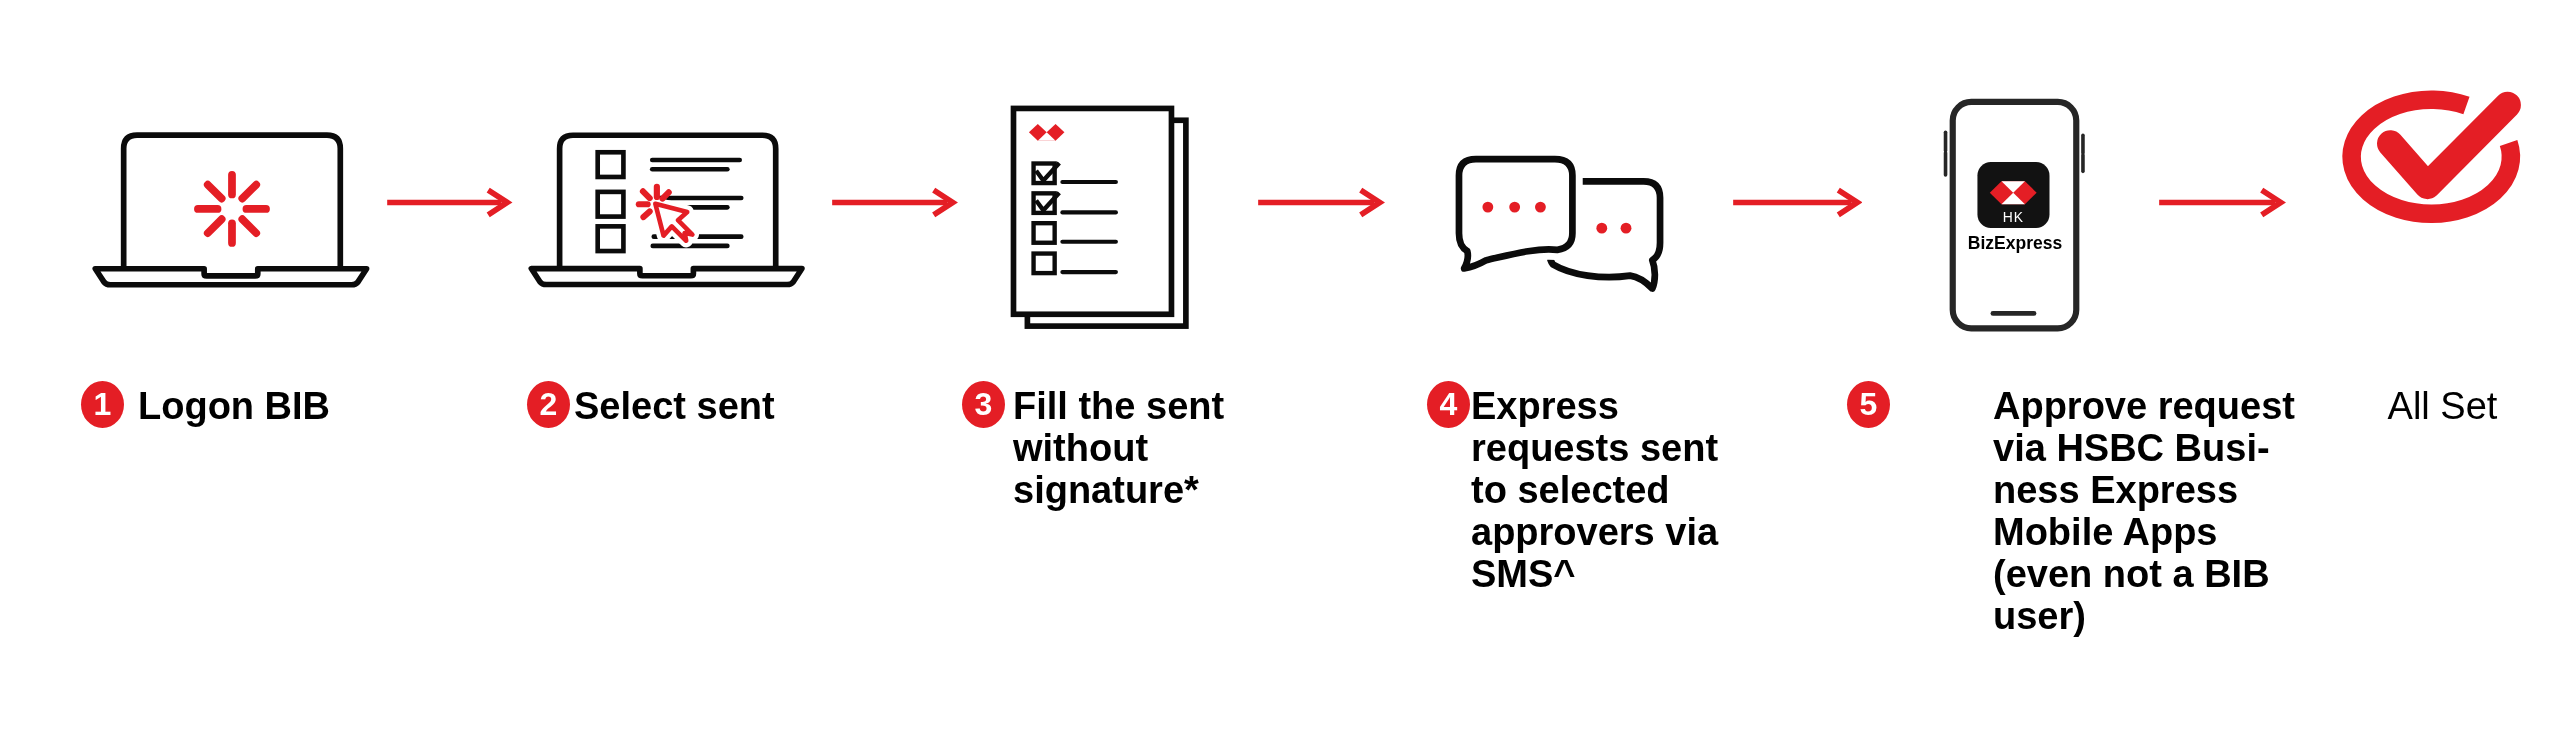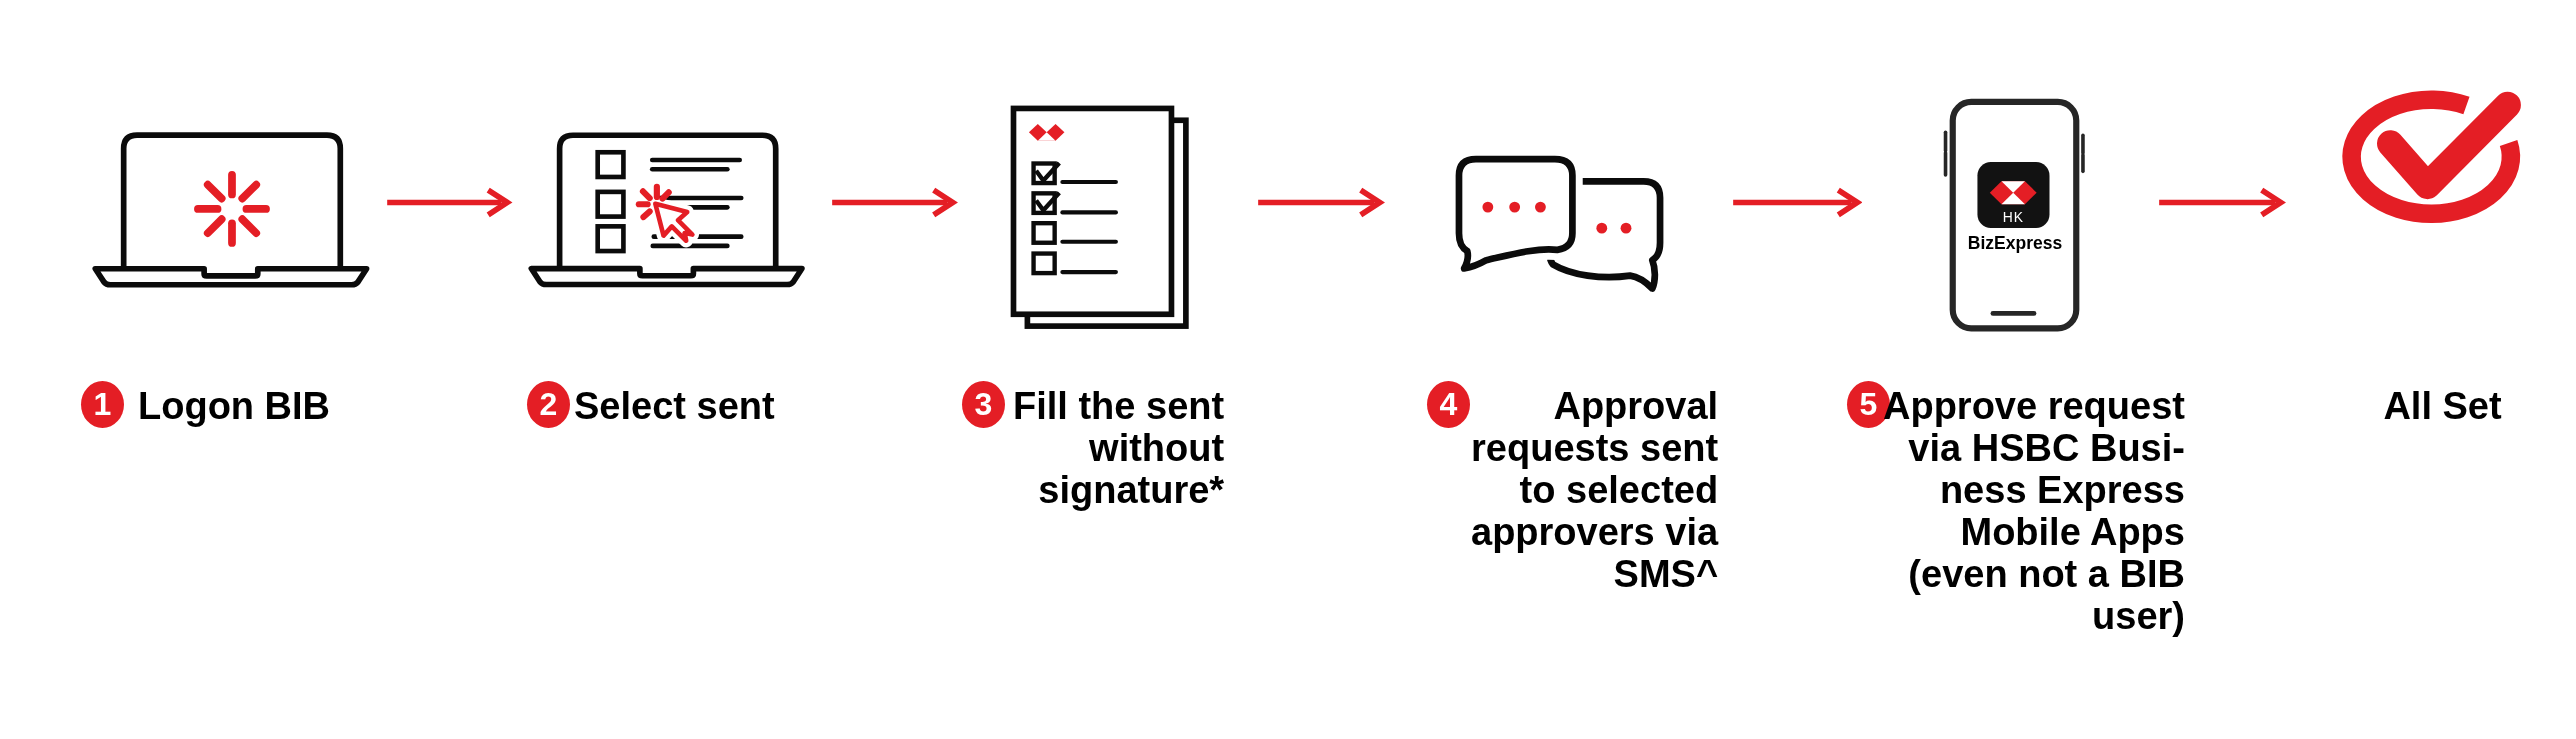--- a/index.html
+++ b/index.html
@@ -8,25 +8,25 @@
     font-family:"Liberation Sans","DejaVu Sans",sans-serif;
   }
   .icon-svg{position:absolute;}
   .step-badge{
     position:absolute;top:381px;width:43px;height:47px;border-radius:50%;
     background:#E41E25;color:#ffffff;font-weight:bold;font-size:32px;
     display:flex;align-items:center;justify-content:center;
   }
   .step-label{
     position:absolute;top:385px;color:#000000;font-weight:bold;
-    font-size:38px;line-height:42px;white-space:pre-line;letter-spacing:0px;text-align:right;
+    font-size:38px;line-height:42px;white-space:pre-line;letter-spacing:0px;
   }
   .final-label{
     position:absolute;top:385px;left:2347px;width:191px;text-align:center;
-    color:#000000;font-weight:bold;font-size:38px;line-height:42px;
+    color:#000000;font-weight:normal;font-size:38px;line-height:42px;
   }
   svg text{font-family:"Liberation Sans","DejaVu Sans",sans-serif;}
 </style>
 </head>
 <body>
 
 <div>
 
   <svg class="icon-svg" style="left:88px;top:98px" width="289" height="196" viewBox="170 190 560 380">
     <path d="M 239,521 V 288 Q 239,262 265,262 H 633 Q 659,262 659,288 V 521" fill="#ffffff" stroke="#0B0B0B" stroke-width="11"></path>
@@ -164,26 +164,26 @@
   <div class="step-badge" style="left:527px">2</div>
   <div class="step-badge" style="left:962px">3</div>
   <div class="step-badge" style="left:1427px">4</div>
   <div class="step-badge" style="left:1847px">5</div>
 
   <div class="step-label" style="left:138px">Logon BIB</div>
   <div class="step-label" style="left:574px">Select sent</div>
   <div class="step-label" style="left:1013px">Fill the sent
 without
 signature*</div>
-  <div class="step-label" style="left:1471px">Approval
+  <div class="step-label" style="left:1471px">Express
 requests sent
 to selected
 approvers via
 SMS^</div>
-  <div class="step-label" style="left:1883px">Approve request
+  <div class="step-label" style="left:1993px">Approve request
 via HSBC Busi-
 ness Express
 Mobile Apps
 (even not a BIB
 user)</div>
 
   <div class="final-label">All Set</div>
 
 </div>
 

